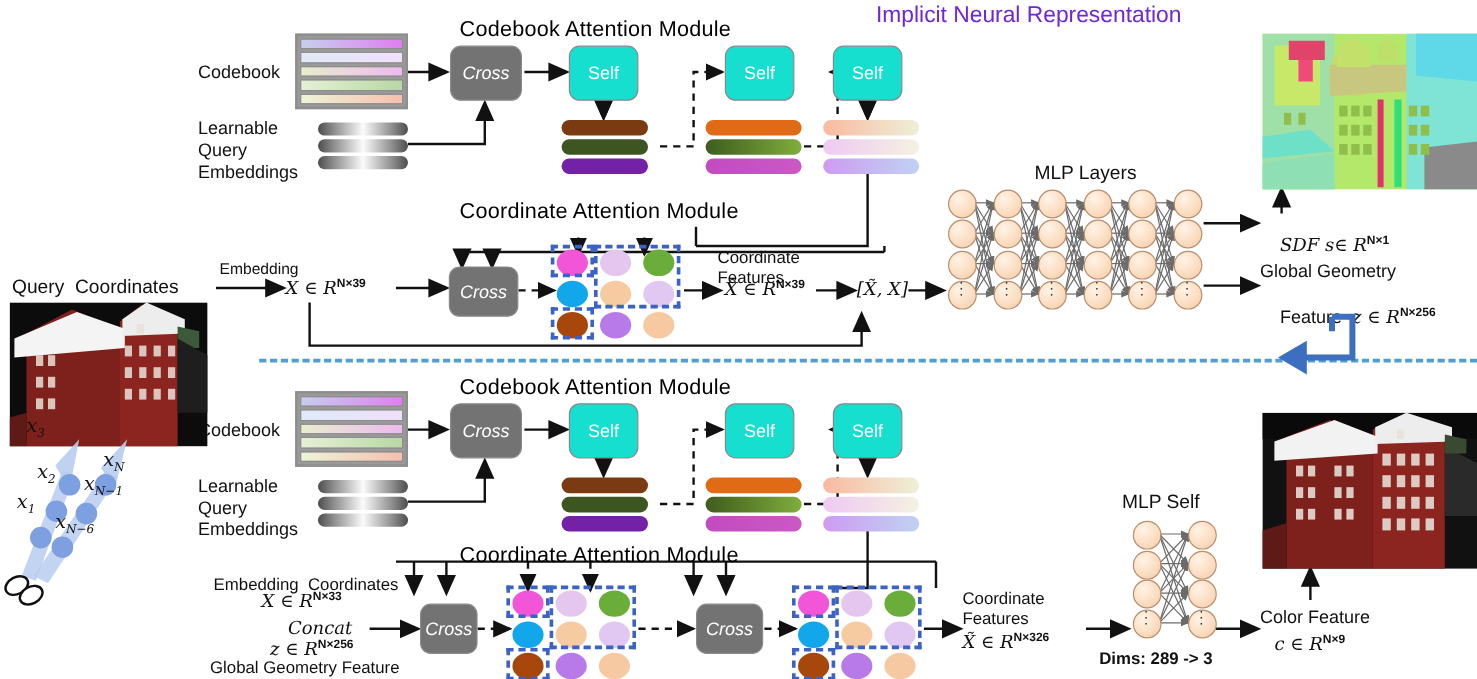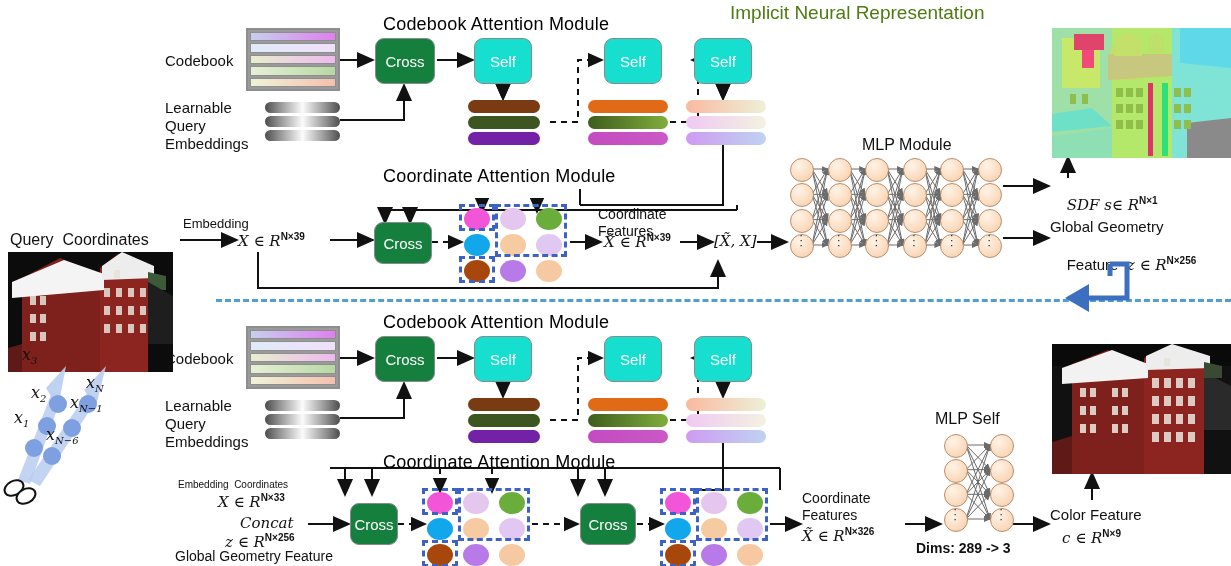--- a/index.html
+++ b/index.html
@@ -2,31 +2,31 @@
 <html><head>
 <meta charset="utf-8">
 <style>
   html,body{margin:0;padding:0;background:#fff;}
   body{width:1231px;height:566px;position:relative;overflow:hidden;
        font-family:"Liberation Sans", sans-serif;color:#111;}
   #root{position:absolute;left:0;top:0;width:1231px;height:566px;}
   .abs{position:absolute;}
   .lbl{font-size:15px;line-height:1.15;color:#111;white-space:pre;}
   .modtitle{font-size:18px;color:#000000;white-space:nowrap;letter-spacing:.2px;}
-  .redtitle{font-size:19px;color:#4d7c0f;white-space:nowrap;}
+  .redtitle{font-size:19px;color:#6d28d9;white-space:nowrap;}
   .mlptitle{font-size:16px;color:#111;white-space:nowrap;}
   .dims{font-size:14px;color:#111;white-space:nowrap;font-weight:600;}
   .math{font-family:"DejaVu Serif", serif;font-style:italic;font-size:15px;white-space:nowrap;}
   sup.sp{font-style:normal;font-size:10px;font-family:"Liberation Sans",sans-serif;font-weight:700;}
   sub.sb{font-style:normal;font-size:10px;font-family:"DejaVu Serif",serif;font-style:italic;}
 
   
   .blk{border-radius:9px;display:flex;align-items:center;justify-content:center;
        color:#fff;font-size:15px;border:1px solid #8a8a8a;box-sizing:border-box;}
-  .blk-cross{background:#15803d;}
+  .blk-cross{background:#737373;font-style:italic;}
   .blk-self{background:#16dfd0;}
 
   
   .codebook{border:2px solid #8e8e8e;box-sizing:border-box;background:#9a9a9a;
             display:flex;flex-direction:column;justify-content:space-between;padding:2px;}
   .cbrow{height:17%;border:1px solid #8e8e8e;box-sizing:border-box;}
 
   
   .qpill{border-radius:7px;background:linear-gradient(90deg,#4d4d4d 0%,#8f8f8f 18%,#fbfbfb 50%,#8f8f8f 82%,#4d4d4d 100%);}
 
@@ -197,21 +197,21 @@
     <div class="dbox" style="left:-3px;top:-2px;width:36px;height:27px"></div>
     <div class="dbox" style="left:-3px;top:50px;width:36px;height:27px"></div>
     <div class="dbox" style="left:33px;top:-2px;width:72px;height:53px"></div>
   </div>
 
   <div class="abs lbl" style="left:598px;top:206px;font-size:14px">Coordinate</div>
   <div class="abs lbl" style="left:598px;top:223px;font-size:14px">Features</div>
   <div class="abs math" style="left:604px;top:232px"><span>X̃ ∈ R</span><sup class="sp">N×39</sup></div>
   <div class="abs math" style="left:714px;top:232px">[X̃, X]</div>
 
-  <div class="abs mlptitle" style="left:862px;top:136px">MLP Module</div>
+  <div class="abs mlptitle" style="left:862px;top:136px">MLP Layers</div>
   <div class="abs" id="mlp-top" style="left: 786px; top: 156px; width: 218px; height: 102px; position: absolute;">
       <svg width="218" height="102" style="position: absolute; left: 0px; top: 0px;">
         <defs>
           <marker id="mkmlp-top" markerWidth="7" markerHeight="7" refX="6" refY="3" orient="auto">
             <path d="M0,0 L7,3 L0,6 z" fill="#6b6b6b"></path>
           </marker>
         </defs>
         <line x1="26" y1="13" x2="41.6" y2="13" stroke="#6b6b6b" stroke-width="1" marker-end="url(#mkmlp-top)"></line>
         <line x1="26" y1="13" x2="41.6" y2="38.33333333333333" stroke="#6b6b6b" stroke-width="1" marker-end="url(#mkmlp-top)"></line>
         <line x1="26" y1="13" x2="41.6" y2="63.666666666666664" stroke="#6b6b6b" stroke-width="1" marker-end="url(#mkmlp-top)"></line>
@@ -421,21 +421,21 @@
   <div class="abs abar" style="left:468px;top:398px;width:72px;height:13px;background:#7b3b12"></div>
   <div class="abs abar" style="left:468px;top:414px;width:72px;height:13px;background:#3d5520"></div>
   <div class="abs abar" style="left:468px;top:430px;width:72px;height:13px;background:#7322a8"></div>
   <div class="abs abar" style="left:588px;top:398px;width:80px;height:13px;background:#e06a15"></div>
   <div class="abs abar" style="left:588px;top:414px;width:80px;height:13px;background:linear-gradient(90deg,#3f5c1e,#7fae3c)"></div>
   <div class="abs abar" style="left:588px;top:430px;width:80px;height:13px;background:linear-gradient(90deg,#c34bc0,#cb58c6)"></div>
   <div class="abs abar" style="left:686px;top:398px;width:80px;height:13px;background:linear-gradient(90deg,#f9b9a0,#eef0d8)"></div>
   <div class="abs abar" style="left:686px;top:414px;width:80px;height:13px;background:linear-gradient(90deg,#efc9f3,#f4f1e2)"></div>
   <div class="abs abar" style="left:686px;top:430px;width:80px;height:13px;background:linear-gradient(90deg,#cf9bf2,#bfd2f2)"></div>
 
-  <div class="abs lbl" style="left:178px;top:479px;font-size:10px">Embedding  Coordinates</div>
+  <div class="abs lbl" style="left:178px;top:479px;font-size:14px">Embedding  Coordinates</div>
   <div class="abs math" style="left:218px;top:492px"><span>X ∈ R</span><sup class="sp">N×33</sup></div>
   <div class="abs math" style="left:240px;top:514px">Concat</div>
   <div class="abs math" style="left:225px;top:532px"><span>z ∈ R</span><sup class="sp">N×256</sup></div>
   <div class="abs lbl" style="left:175px;top:548px;font-size:14px">Global Geometry Feature</div>
 
   <div class="abs blk blk-cross" style="left:350px;top:503px;width:48px;height:42px">Cross</div>
   <div class="abs blk blk-cross" style="left:580px;top:503px;width:56px;height:42px">Cross</div>
 
   <div class="cgrid" style="left:425px;top:490px;width:110px;height:72px">
     <div class="circ" style="left:2px;top:2px;width:26px;height:22px;background:#f255d8"></div>

